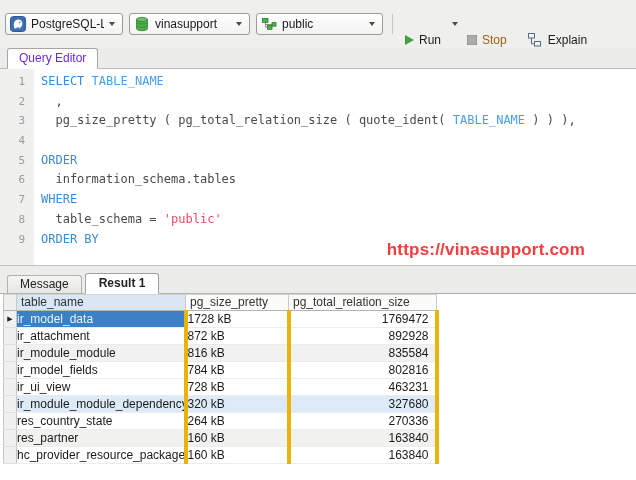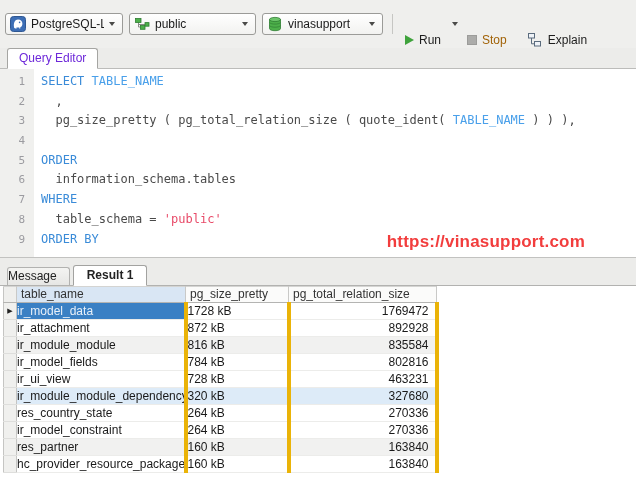--- a/index.html
+++ b/index.html
@@ -50,21 +50,21 @@
   .watermark { position:absolute; right:51px; bottom:5px; font-size:17px; font-weight:bold;
                color:var(--wm,#f23d3d); letter-spacing:0.2px; }
 
   
   .splitter { flex:0 0 8px; background:#ececea; border-top:1px solid #c2c2c0; cursor:row-resize; }
 
   
   .results-tabbar { flex:0 0 20px; background:#ececea; display:flex; align-items:flex-end;
                     padding-left:7px; gap:3px; border-bottom:1px solid #b2b2b0; }
   .rtab { border:1px solid #b2b2b0; border-bottom:none; border-radius:3px 3px 0 0;
-          background:linear-gradient(#f4f4f2,#e6e6e4); padding:1px 12px 2px 0; color:#222; }
+          background:linear-gradient(#f4f4f2,#e6e6e4); padding:1px 12px 2px 12px; color:#222; }
   .rtab-active { position:relative; z-index:2; margin-bottom:-1px; background:#fff;
                  border-color:#a2a2a0; border-bottom:1px solid #fff; font-weight:bold;
                  padding:2px 13px 3px 13px; }
 
   
   .results { flex:1 1 auto; background:#fff; overflow:hidden; padding-left:3px; }
   table.grid { border-collapse:collapse; table-layout:fixed; width:433px;
                border-left:1px solid #c5c5c3; font-size:12px; }
   .grid th { height:16px; line-height:15px; background:#fbfbfa; border-right:1px solid #c9c9c7;
              border-bottom:1px solid #b4b4b2; border-top:1px solid #d4d4d2;
@@ -92,43 +92,43 @@
         <svg width="16" height="16" viewBox="0 0 16 16">
           <rect x="0.5" y="0.5" width="15" height="15" rx="3" fill="#3d6eb5" stroke="#2f5792"></rect>
           <path d="M4.2 12 C3 7 5.2 3.6 8 3.6 C10.8 3.6 12.4 5.6 12.4 7.8 C12.4 9.8 11.4 11 10.3 11.2 L10.3 12.4 L9.2 12.4 L9.2 11.3 C8.4 11.6 7.4 11.6 6.6 11.2 L6.6 12.4 L5.5 12.4 Z" fill="#fff"></path>
           <circle cx="9.6" cy="6.4" r="0.8" fill="#3d6eb5"></circle>
         </svg>
       </span>
       <span class="combo-label">PostgreSQL-Local</span>
       <span class="arr"></span>
     </div>
 
+    <div class="combo combo-database">
+      <span class="icon16">
+        <svg width="16" height="16" viewBox="0 0 16 16">
+          <path d="M2.5 3.5 v9 c0 1.4 2.5 2.2 5.5 2.2 s5.5 -0.8 5.5 -2.2 v-9 Z" fill="#4db04a" stroke="#2e7d32" stroke-width="0.8"></path>
+          <ellipse cx="8" cy="3.5" rx="5.5" ry="2.1" fill="#6bc469" stroke="#2e7d32" stroke-width="0.8"></ellipse>
+          <path d="M2.5 6.6 c1 1 3 1.5 5.5 1.5 s4.5 -0.5 5.5 -1.5" fill="none" stroke="#2e7d32" stroke-width="0.7"></path>
+          <path d="M2.5 9.7 c1 1 3 1.5 5.5 1.5 s4.5 -0.5 5.5 -1.5" fill="none" stroke="#2e7d32" stroke-width="0.7"></path>
+        </svg>
+      </span>
+      <span class="combo-label">vinasupport</span>
+      <span class="arr"></span>
+    </div>
+
     <div class="combo combo-schema">
       <span class="icon16">
         <svg width="16" height="16" viewBox="0 0 16 16">
           <path d="M4.5 6 v5 h4 M4.5 8.5 h9" fill="none" stroke="#8a8a88" stroke-width="1"></path>
           <rect x="1.5" y="2.5" width="5.5" height="4" fill="#4db04a" stroke="#2e7d32" stroke-width="0.8"></rect>
           <rect x="6.5" y="9.5" width="4.5" height="3.8" fill="#4db04a" stroke="#2e7d32" stroke-width="0.8"></rect>
           <rect x="11" y="6.6" width="4" height="3.6" fill="#4db04a" stroke="#2e7d32" stroke-width="0.8"></rect>
         </svg>
       </span>
       <span class="combo-label">public</span>
-      <span class="arr"></span>
-    </div>
-
-    <div class="combo combo-database">
-      <span class="icon16">
-        <svg width="16" height="16" viewBox="0 0 16 16">
-          <path d="M2.5 3.5 v9 c0 1.4 2.5 2.2 5.5 2.2 s5.5 -0.8 5.5 -2.2 v-9 Z" fill="#4db04a" stroke="#2e7d32" stroke-width="0.8"></path>
-          <ellipse cx="8" cy="3.5" rx="5.5" ry="2.1" fill="#6bc469" stroke="#2e7d32" stroke-width="0.8"></ellipse>
-          <path d="M2.5 6.6 c1 1 3 1.5 5.5 1.5 s4.5 -0.5 5.5 -1.5" fill="none" stroke="#2e7d32" stroke-width="0.7"></path>
-          <path d="M2.5 9.7 c1 1 3 1.5 5.5 1.5 s4.5 -0.5 5.5 -1.5" fill="none" stroke="#2e7d32" stroke-width="0.7"></path>
-        </svg>
-      </span>
-      <span class="combo-label">vinasupport</span>
       <span class="arr"></span>
     </div>
 
     <div class="tool-sep"></div>
 
     <div class="tool-btn">
       <span class="play"></span>
       <span>Run</span>
     </div>
     <span class="arr inline"></span>
@@ -234,26 +234,20 @@
             <td>ir_module_module_dependency</td>
             <td>320 kB</td>
             <td class="cell-num">327680</td>
           </tr>
           <tr>
             <td class="gutter"></td>
             <td>res_country_state</td>
             <td>264 kB</td>
             <td class="cell-num">270336</td>
           </tr>
-          <tr>
-            <td class="gutter"></td>
-            <td>ir_model_constraint</td>
-            <td>264 kB</td>
-            <td class="cell-num">270336</td>
-          </tr>
           <tr class="gray">
             <td class="gutter"></td>
             <td>res_partner</td>
             <td>160 kB</td>
             <td class="cell-num">163840</td>
           </tr>
           <tr>
             <td class="gutter"></td>
             <td>hc_provider_resource_package</td>
             <td>160 kB</td>

